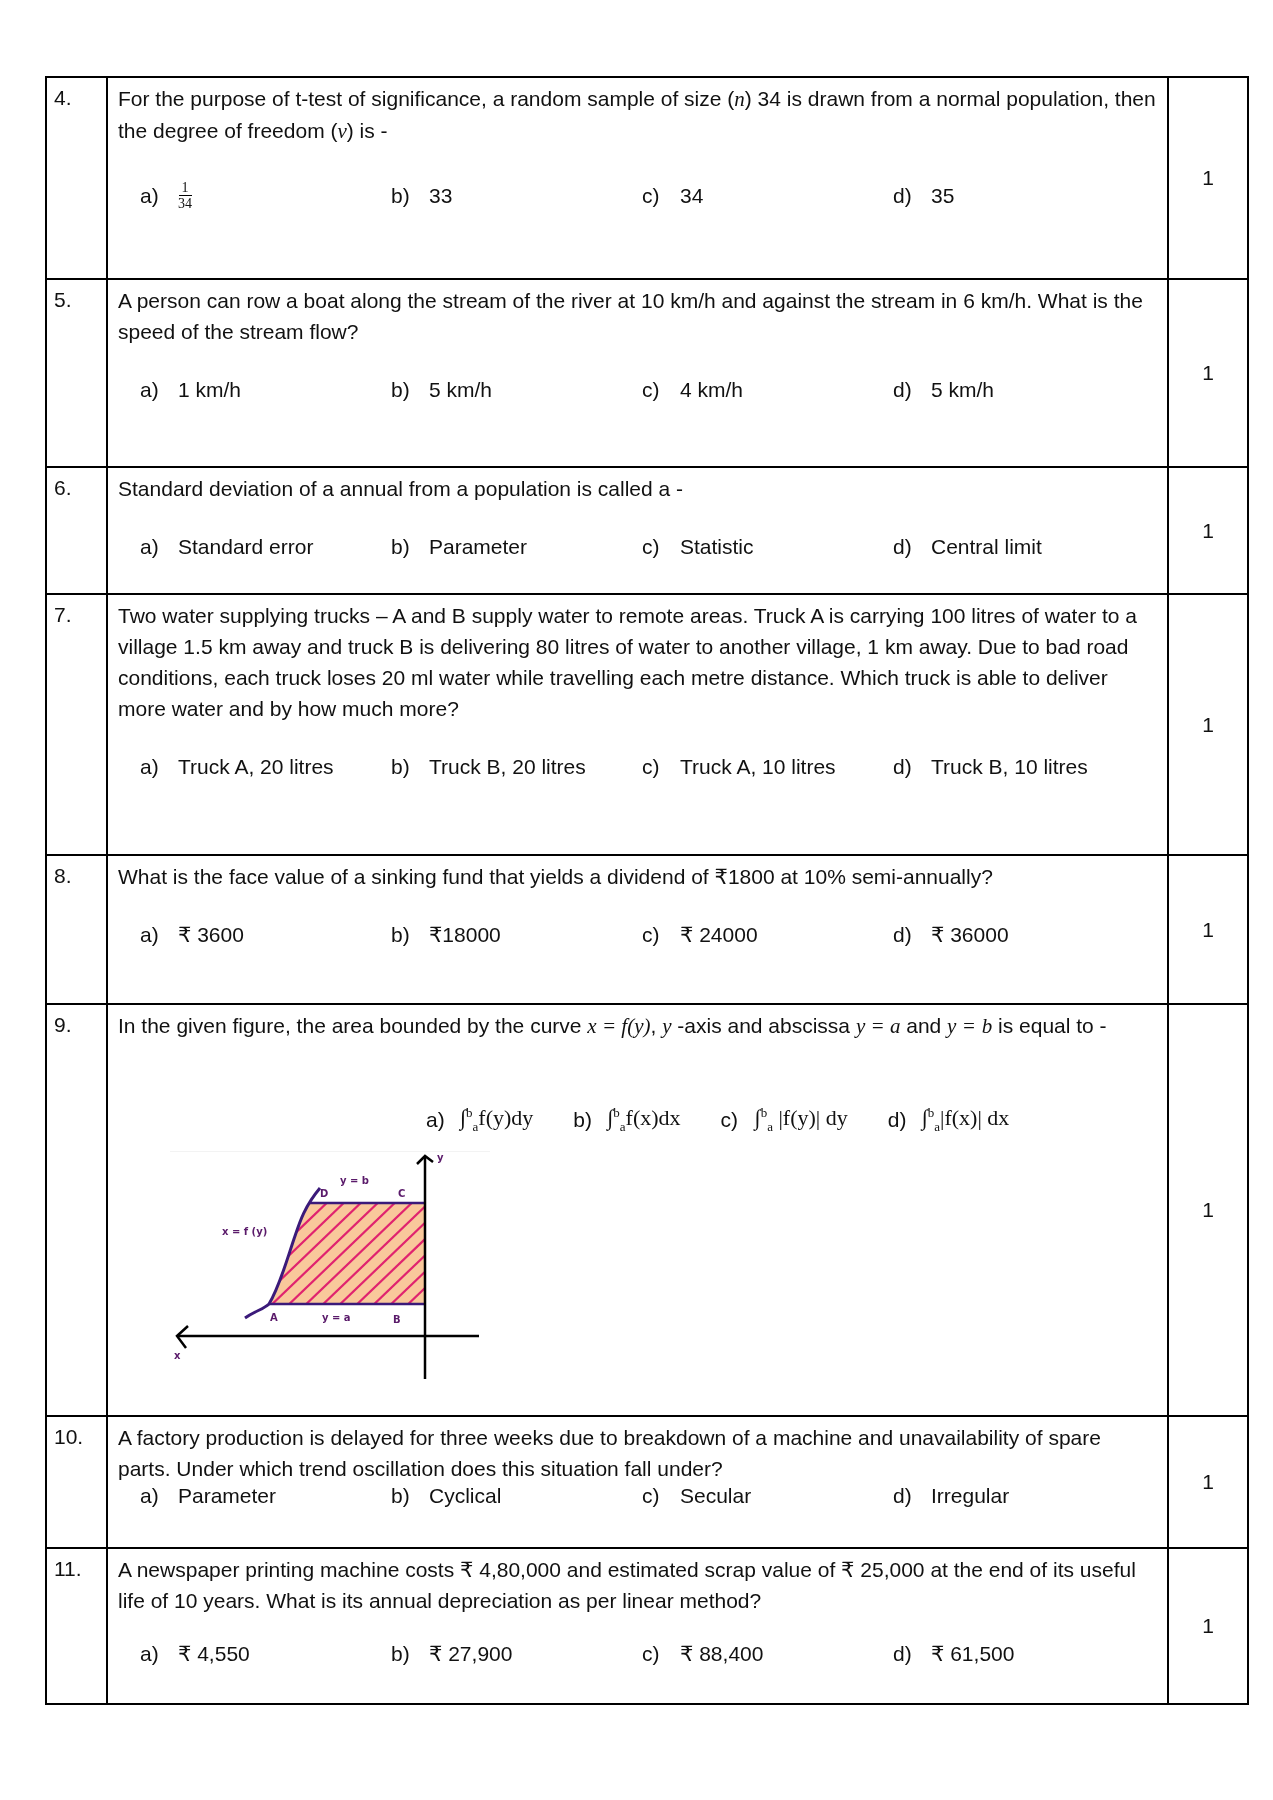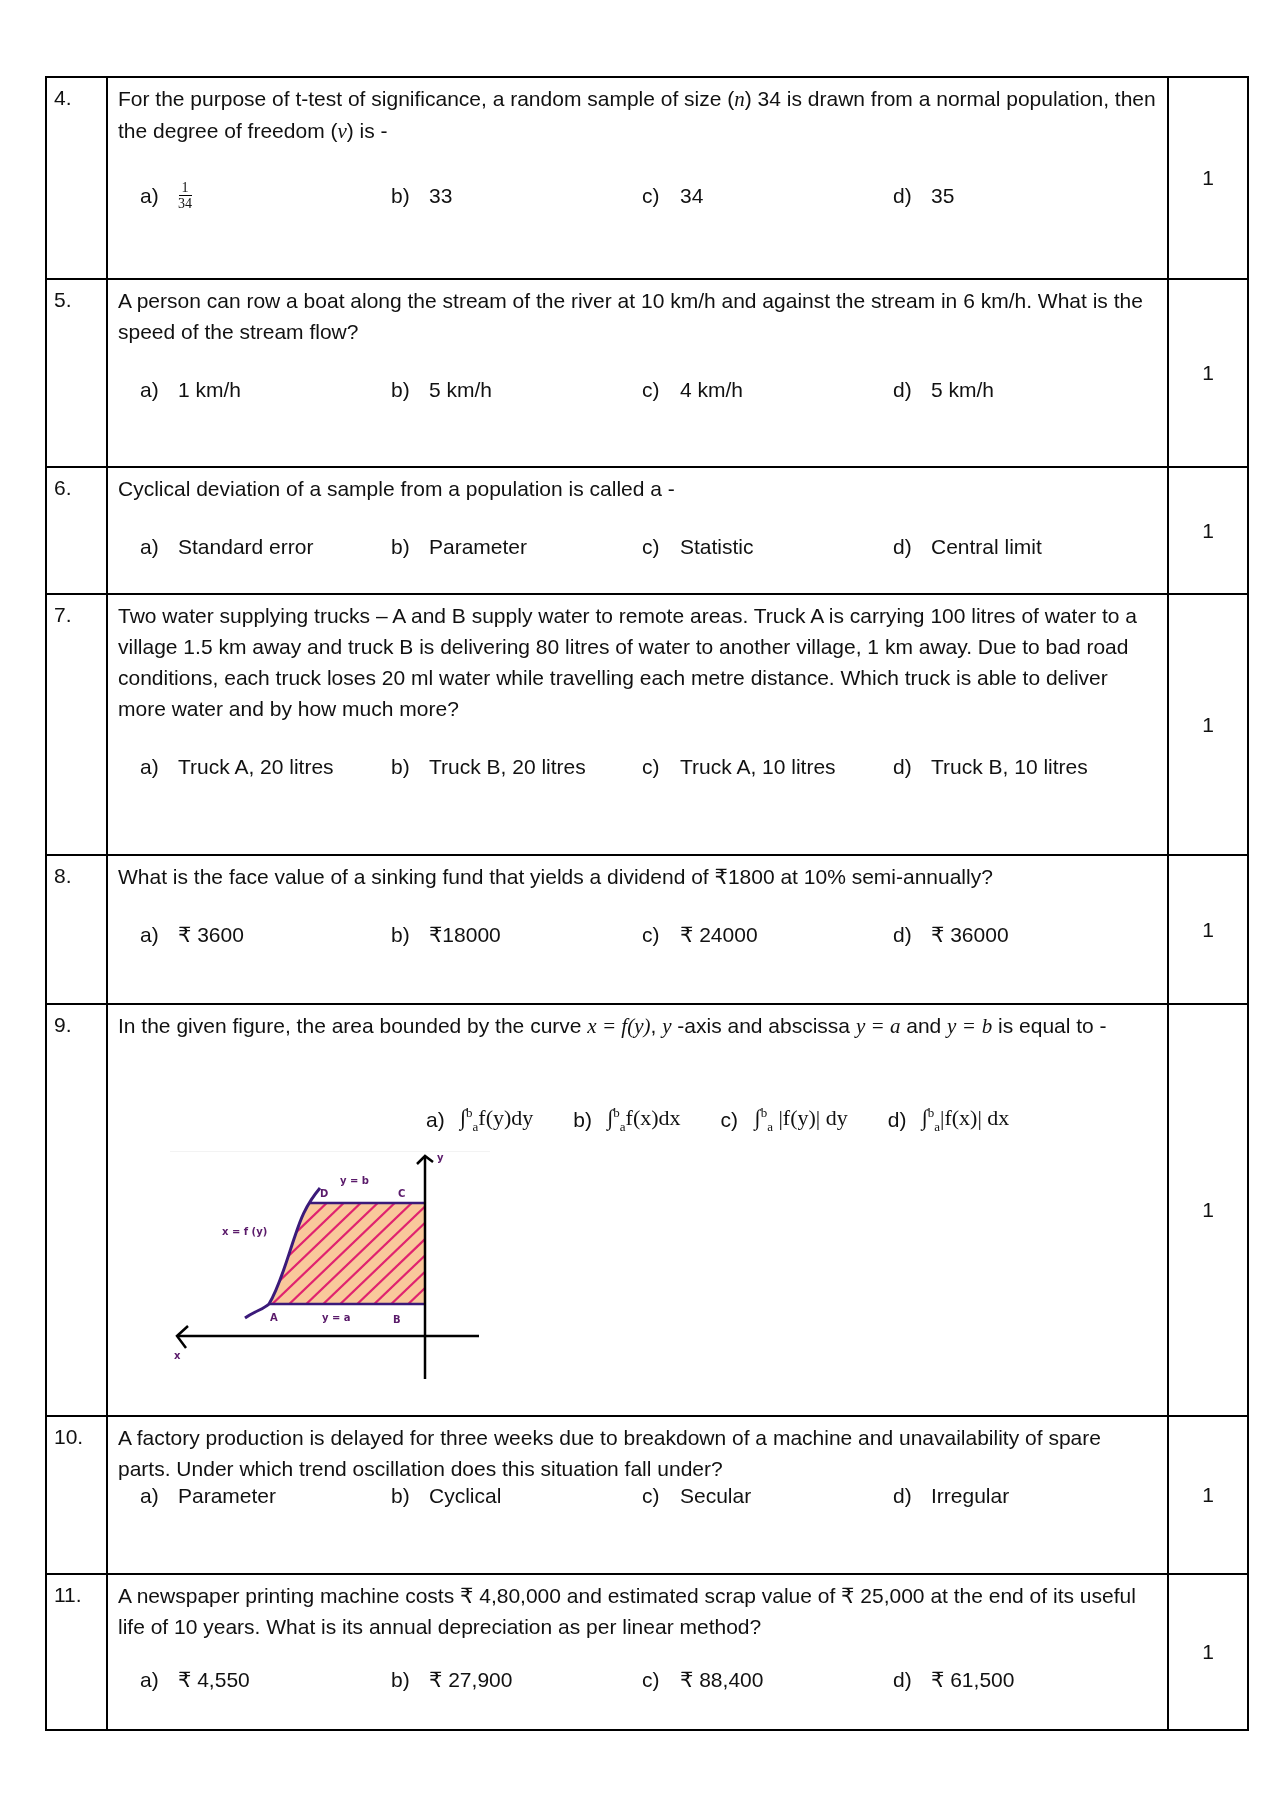--- a/index.html
+++ b/index.html
@@ -93,21 +93,21 @@
                 <span>5 km/h</span>
               </div>
         </div>
       </td>
       <td class="mark">1</td>
     </tr>
 
     <tr style="height:127px;">
       <td class="num">6.</td>
       <td class="qcell">
-        <div class="qtext">Cyclical deviation of a sample from a population is called a -</div>
+        <div class="qtext">Standard deviation of a annual from a population is called a -</div>
         <div class="opts" style="margin-top:31px;">
           <div class="opt">
                 <span class="lbl">a)</span>
                 <span>Standard error</span>
               </div>
           <div class="opt">
                 <span class="lbl">b)</span>
                 <span>Parameter</span>
               </div>
           <div class="opt">
@@ -247,21 +247,21 @@
             <text x="100" y="170" fill="#5a1a6a">A</text>
             <text x="223" y="172" fill="#5a1a6a">B</text>
             <text x="228" y="46" fill="#5a1a6a">C</text>
             <text x="150" y="46" fill="#5a1a6a">D</text>
           </g>
         </svg>
       </td>
       <td class="mark">1</td>
     </tr>
 
-    <tr style="height:158px;padding-left:31px;">
+    <tr style="height:132px;padding-left:31px;">
       <td class="num">10.</td>
       <td class="qcell">
         <div class="qtext">A factory production is delayed for three weeks due to breakdown of a machine and unavailability of spare parts. Under which trend oscillation does this situation fall under?</div>
         <div class="opts" style="margin-top:0px;">
           <div class="opt">
                 <span class="lbl">a)</span>
                 <span>Parameter</span>
               </div>
           <div class="opt">
                 <span class="lbl">b)</span>

